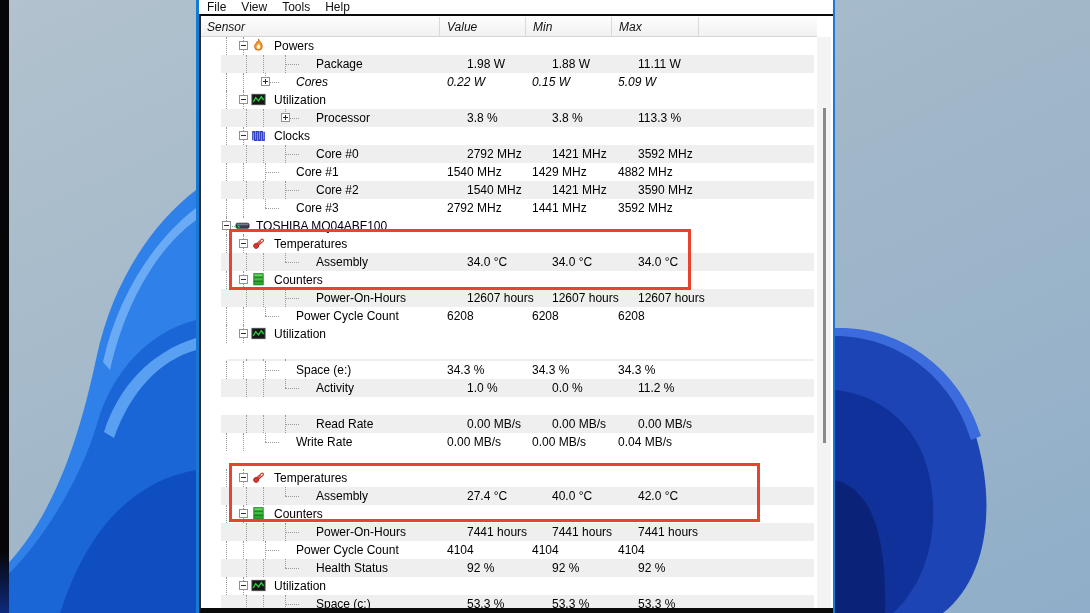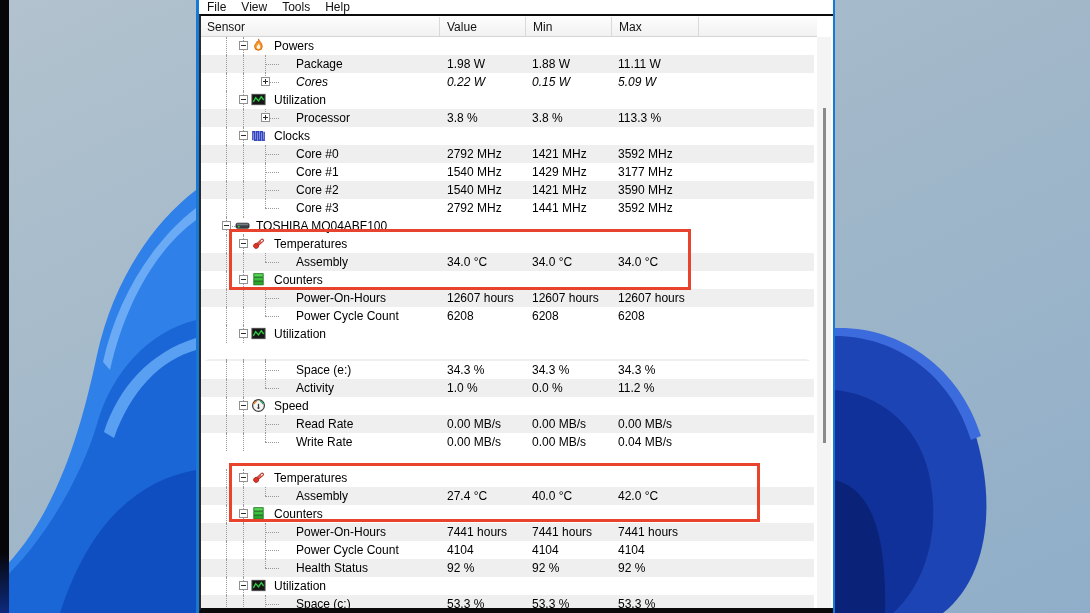--- a/index.html
+++ b/index.html
@@ -20,30 +20,30 @@
   #menubar { position:absolute; left:3px; right:2px; top:0; height:14px; background:#fff;
     display:flex; align-items:center; padding-left:5px; gap:9px; }
   .menu-item { font-size:12px; color:#111; padding:0 3px; line-height:13px; }
 
   #panel { position:absolute; left:3px; right:2px; top:14px; bottom:0; background:#fff;
     border-top:2px solid #0a0a0a; border-left:2px solid #2a2a2a; border-bottom:5px solid #0a0a0a; overflow:hidden; }
 
   #header-row { position:absolute; left:0; top:1px; height:20px; width:616px; display:flex;
     background:linear-gradient(#fdfdfd,#f1f1f1); border-bottom:1px solid #d5d5d5; }
   .hcell { height:100%; border-right:1px solid #d9d9d9; font-size:12px; color:#111;
-    display:flex; align-items:center; padding-left:7px; }
+    display:flex; align-items:center; padding-left:7px;font-style:italic; }
   .hcell:nth-child(1){ width:239px; padding-left:6px; }
   .hcell:nth-child(2){ width:86px; }
   .hcell:nth-child(3){ width:86px; }
   .hcell:nth-child(4){ width:87px; }
   .hcell:nth-child(5){ width:118px; border-right:none; }
 
   #rows { position:absolute; left:0; top:21px; width:613px; bottom:0; overflow:hidden; }
   .row { position:absolute; left:0; width:613px; height:18px; background:#fff; }
-  .row.alt { background:var(--row-alt); }
+  .row.alt { background:var(--row-alt);margin-left:20px; }
   .cell { position:absolute; top:0; height:18px; line-height:18px; font-size:12px; color:#000; white-space:nowrap; }
   .c-label1 { left:55px; } .c-label2 { left:73px; } .c-label3 { left:95px; }
   .c-val { left:246px; } .c-min { left:331px; } .c-max { left:417px; }
 
   .tline { position:absolute; width:0; border-left:1px dotted #9a9a9a; }
   .tstub { position:absolute; height:0; border-top:1px dotted #9a9a9a; }
   .ebox { position:absolute; width:9px; height:9px; top:4px; background:#fff;
     border:1px solid #919191; z-index:2; }
   .ebox::before { content:""; position:absolute; left:1px; right:1px; top:3px; height:1px; background:#2b2b2b; }
   .ebox.plus::after { content:""; position:absolute; top:1px; bottom:1px; left:3px; width:1px; background:#2b2b2b; }
@@ -171,21 +171,21 @@
             <div class="cell c-max">3592 MHz</div>
           </div>
           <div class="row" style="top: 126px;">
             <div class="tline" style="left: 25px; top: 0px; height: 18px;"></div>
             <div class="tline" style="left: 42px; top: 0px; height: 18px;"></div>
             <div class="tline" style="left: 64px; top: 0px; height: 18px;"></div>
             <div class="tstub" style="left: 64px; width: 14px; top: 9px;"></div>
             <div class="cell c-label3">Core #1</div>
             <div class="cell c-val">1540 MHz</div>
             <div class="cell c-min">1429 MHz</div>
-            <div class="cell c-max">3177 MHz</div>
+            <div class="cell c-max">4882 MHz</div>
           </div>
           <div class="row alt" style="top: 144px;">
             <div class="tline" style="left: 25px; top: 0px; height: 18px;"></div>
             <div class="tline" style="left: 42px; top: 0px; height: 18px;"></div>
             <div class="tline" style="left: 64px; top: 0px; height: 18px;"></div>
             <div class="tstub" style="left: 64px; width: 14px; top: 9px;"></div>
             <div class="cell c-label3">Core #2</div>
             <div class="cell c-val">1540 MHz</div>
             <div class="cell c-min">1421 MHz</div>
             <div class="cell c-max">3590 MHz</div>
@@ -308,35 +308,20 @@
           </div>
           <div class="row alt" style="top: 342px;">
             <div class="tline" style="left: 25px; top: 0px; height: 18px;"></div>
             <div class="tline" style="left: 42px; top: 0px; height: 18px;"></div>
             <div class="tline" style="left: 64px; top: 0px; height: 9px;"></div>
             <div class="tstub" style="left: 64px; width: 14px; top: 9px;"></div>
             <div class="cell c-label3">Activity</div>
             <div class="cell c-val">1.0 %</div>
             <div class="cell c-min">0.0 %</div>
             <div class="cell c-max">11.2 %</div>
-          </div>
-          <div class="row" style="top: 360px;">
-            <div class="tline" style="left: 25px; top: 0px; height: 18px;"></div>
-            <div class="tline" style="left: 42px; top: 0px; height: 18px;"></div>
-            <div class="ebox minus" style="left: 38px;"></div>
-            <div class="ricon" style="left: 50px; background: inherit;">
-              <svg viewBox="0 0 16 16">
-                <circle cx="8" cy="8" r="6.3" fill="#f5f5f5" stroke="#3c3c3c" stroke-width="1.3"></circle>
-                <path d="M3.2 6.5A5 5 0 0 1 6.2 3.3" stroke="#e67e22" stroke-width="1.5" fill="none"></path>
-                <path d="M9.8 3.3a5 5 0 0 1 3 3.2" stroke="#27ae60" stroke-width="1.5" fill="none"></path>
-                <rect x="7.35" y="6.2" width="1.3" height="4.8" fill="#333"></rect>
-                <circle cx="8" cy="10.6" r="1.1" fill="#333"></circle>
-              </svg>
-            </div>
-            <div class="cell c-label2">Speed</div>
           </div>
           <div class="row alt" style="top: 378px;">
             <div class="tline" style="left: 25px; top: 0px; height: 18px;"></div>
             <div class="tline" style="left: 42px; top: 0px; height: 18px;"></div>
             <div class="tline" style="left: 64px; top: 0px; height: 18px;"></div>
             <div class="tstub" style="left: 64px; width: 14px; top: 9px;"></div>
             <div class="cell c-label3">Read Rate</div>
             <div class="cell c-val">0.00 MB/s</div>
             <div class="cell c-min">0.00 MB/s</div>
             <div class="cell c-max">0.00 MB/s</div>

